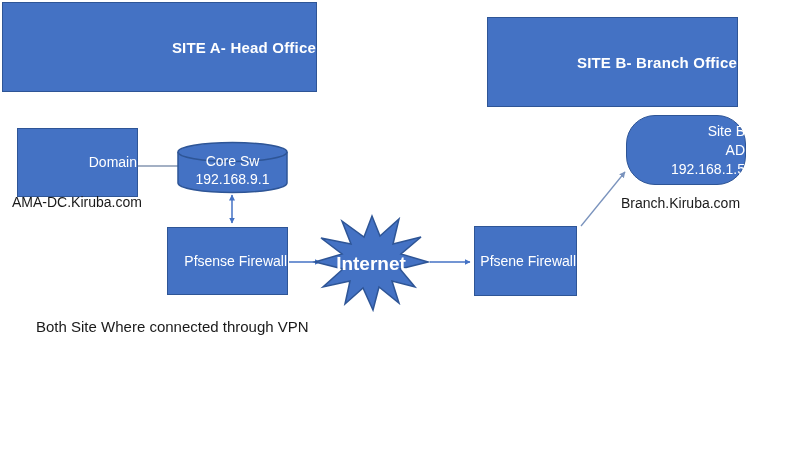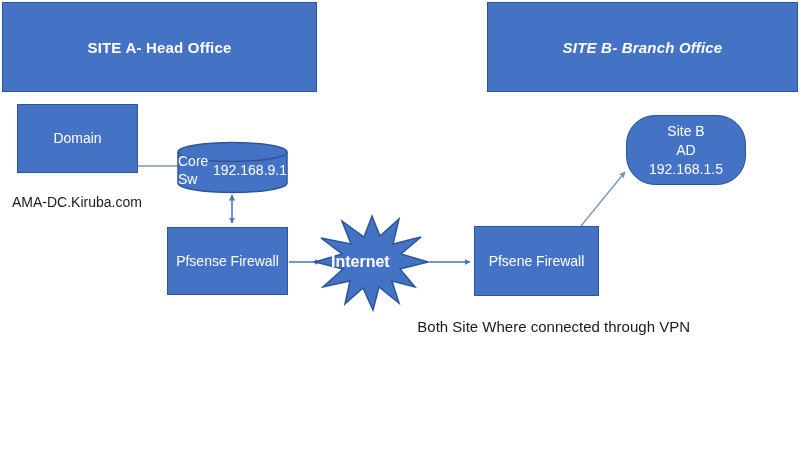--- a/index.html
+++ b/index.html
@@ -13,37 +13,38 @@
   }
   *{margin:0;padding:0;box-sizing:border-box;}
   body{font-family:"Liberation Sans",sans-serif;background:#e9e9e9;}
   .canvas{
     position:relative;width:800px;height:450px;background:var(--bg);
     overflow:hidden;
   }
   .connector-layer{position:absolute;left:0;top:0;width:800px;height:450px;pointer-events:none;z-index:1;}
   .node{
     position:absolute;background:var(--shape-fill);border:1.5px solid var(--shape-border);
-    color:var(--text-on-shape);display:flex;flex-direction:column;align-items:center;justify-content:center;
+    color:var(--text-on-shape);display:flex;flex-direction:column;align-items:flex-end;justify-content:center;
     text-align:center;z-index:2;
   }
   .header-box{font-size:15px;font-weight:bold;letter-spacing:.2px;}
   .node-label{font-size:14px;line-height:19px;}
   .caption{
     position:absolute;color:var(--text-dark);font-size:14px;z-index:2;white-space:nowrap;
   }
   .cyl-label{
     position:absolute;z-index:3;color:var(--text-on-shape);font-size:14px;line-height:18px;
-    text-align:left;display:flex;flex-direction:row;align-items:center;justify-content:center;
+    text-align:left;display:flex;flex-direction:column;align-items:center;justify-content:center;
   }
   .star-label{
-    position:absolute;z-index:3;color:var(--text-on-shape);font-size:16px;font-weight:600;
+    position:absolute;z-index:3;color:var(--text-on-shape);font-size:19px;font-weight:600;
+    text-align:center;
   }
   .footer-note{
-    position:absolute;left:0;top:318px;width:690px;text-align:right;
+    position:absolute;left:0;top:318px;width:690px;text-align:left;
     color:var(--text-dark);font-size:15px;z-index:2;padding-left:36px;
   }
   .shape-fill{fill:var(--shape-fill);stroke:var(--shape-border);stroke-width:1.5;}
   .conn-blue{stroke:var(--connector);stroke-width:1.5;fill:none;}
   .conn-thin{stroke:var(--thin-connector);stroke-width:1.3;fill:none;}
   .conn-diag{stroke:#7a93bd;stroke-width:1.3;fill:none;}
   .mk-blue{fill:var(--connector);}
   .mk-diag{fill:#7a93bd;}
 </style>
 </head>
@@ -79,45 +80,46 @@
     <polygon class="shape-fill" points="
       428,262 400,269 415,287 392,281 399,303 379,287 373,310 363,288
       345,304 350,281 323,287 343,269 315,262 342,254 321,238 351,244
       342,221 364,237 372,216 380,236 399,219 393,244 421,237 401,254"></polygon>
   </svg>
 
   <div class="node header-box" style="left:2px;top:2px;width:315px;height:90px;">
     <span>SITE A- Head Office</span>
   </div>
 
-  <div class="node header-box" style="left:487px;top:2px;width:311px;height:90px;font-style:italic;">
+  <div class="node header-box" style="left:487px;top:17px;width:251px;height:90px;">
     <span>SITE B- Branch Office</span>
   </div>
 
-  <div class="node node-label" style="left:17px;top:104px;width:121px;height:69px;">
+  <div class="node node-label" style="left:17px;top:128px;width:121px;height:69px;">
     <span>Domain</span>
   </div>
   <div class="caption" style="left:12px;top:194px;">AMA-DC.Kiruba.com</div>
 
   <div class="cyl-label" style="left:178px;top:150px;width:109px;height:40px;">
     <span>Core Sw</span>
     <span>192.168.9.1</span>
   </div>
 
   <div class="node node-label" style="left:167px;top:227px;width:121px;height:68px;">
     <span>Pfsense Firewall</span>
   </div>
 
   <div class="star-label" style="left:331px;top:253px;width:80px;">Internet</div>
 
-  <div class="node node-label" style="left:474px;top:226px;width:125px;height:70px;">
+  <div class="node node-label" style="left:474px;top:226px;width:103px;height:70px;">
     <span>Pfsene Firewall</span>
   </div>
 
   <div class="node node-label" style="left:626px;top:115px;width:120px;height:70px;border-radius:29px;">
     <span>Site B</span>
     <span>AD</span>
     <span>192.168.1.5</span>
   </div>
+  <div class="caption" style="left:621px;top:195px;">Branch.Kiruba.com</div>
 
   <div class="footer-note">Both Site Where connected through VPN</div>
 
 </div>
 
 </body></html>

